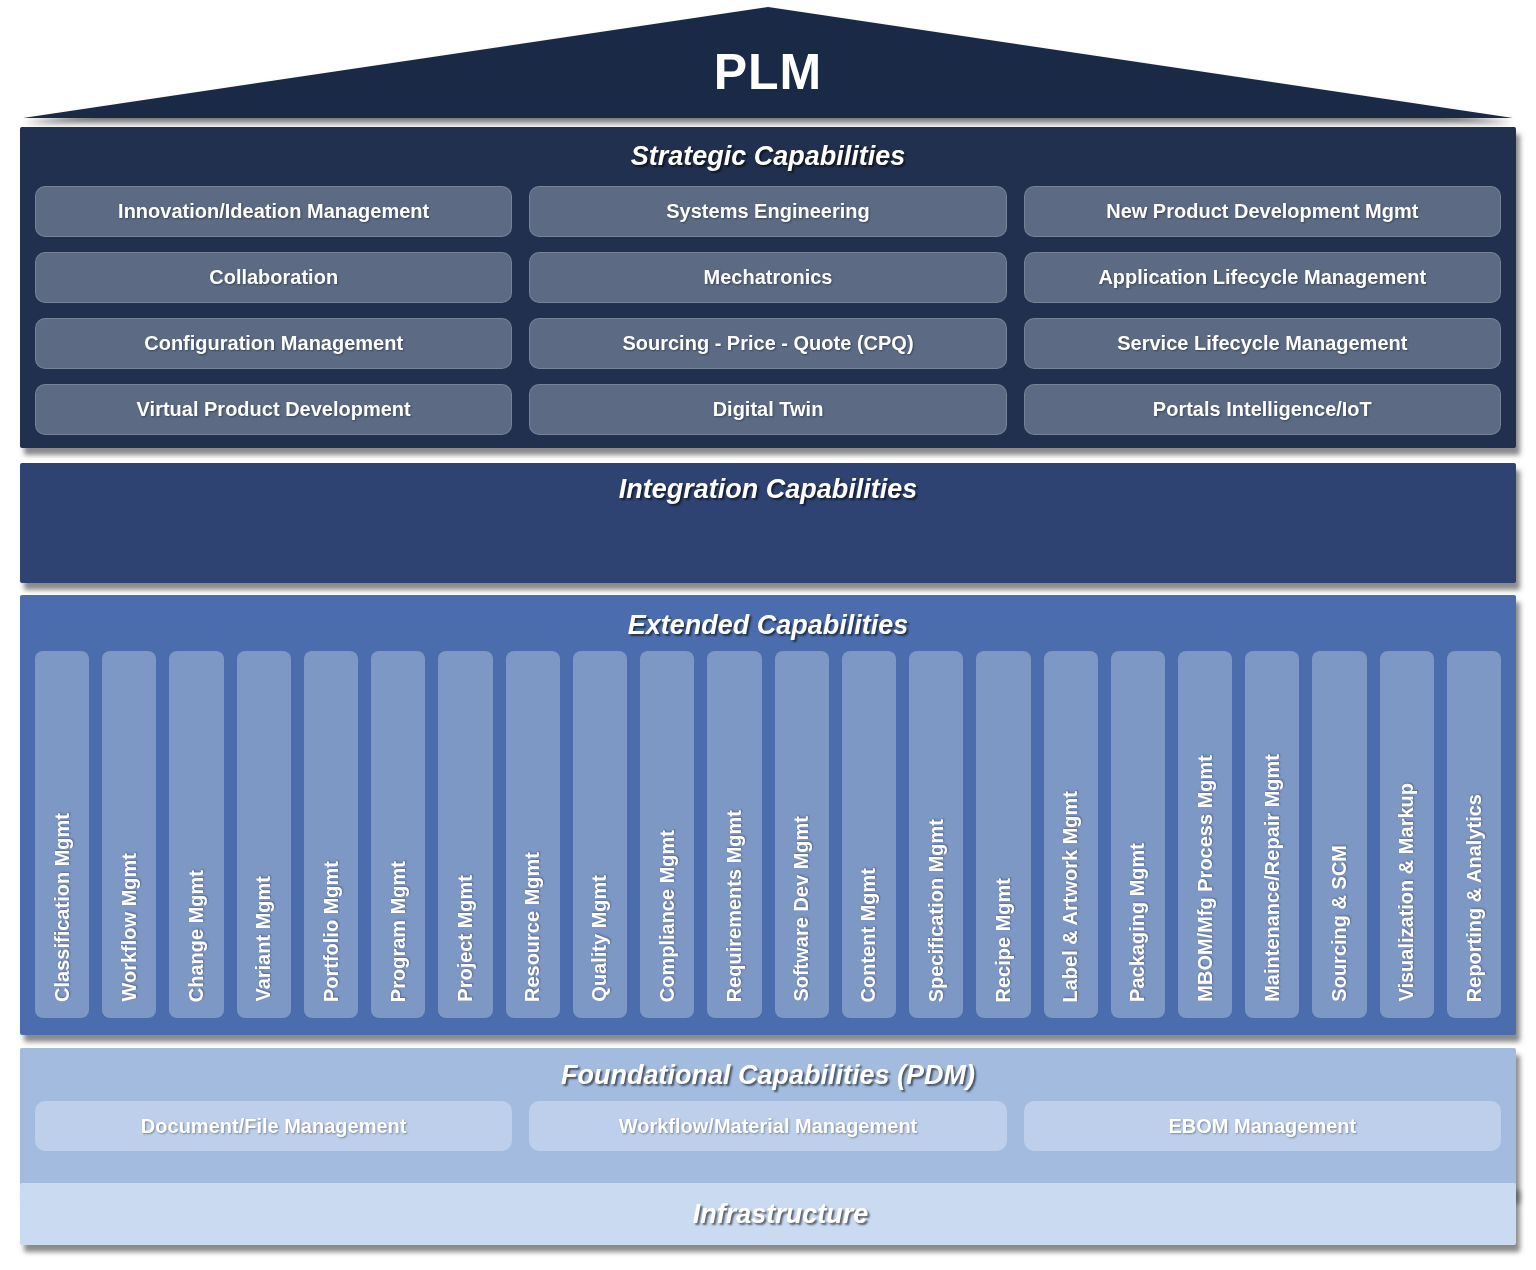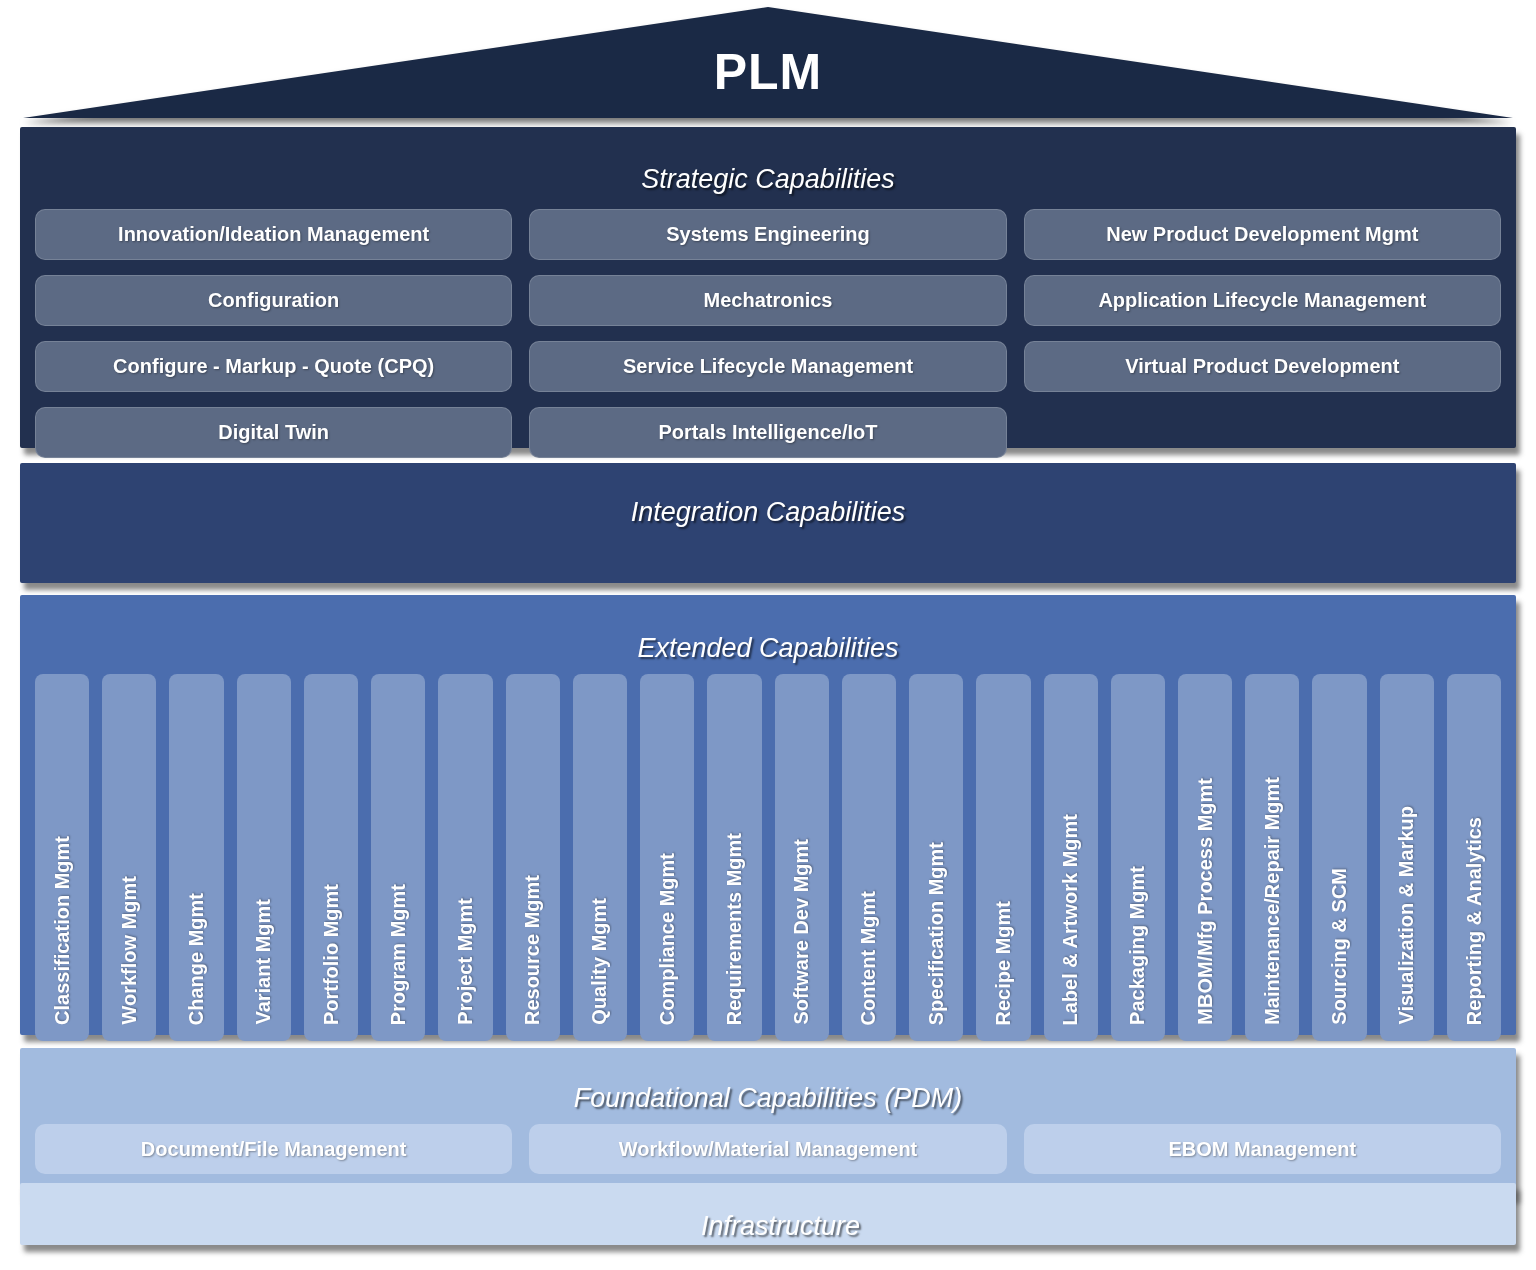--- a/index.html
+++ b/index.html
@@ -30,24 +30,23 @@
 
   
   .sec {
     position: absolute; left: 20px; width: 1496px;
     box-shadow: 4px 7px 5px rgba(75,75,75,0.65);
     border-radius: 2px;
     padding-left: 25px;
   }
   .sec-title {
     text-align: center; color: #fff;
-    font-style: italic; font-weight: normal; font-size: 27px;
+    font-style: italic; font-weight: bold; font-size: 27px;
     line-height: 38px;
     text-shadow: 2px 2px 2px rgba(0,0,0,0.55);
-    margin-top: 23px;
   }
   .grid3 {
     display: grid; grid-template-columns: 1fr 1fr 1fr;
     column-gap: 17px; row-gap: 15px;
   }
   .cap-box {
     height: 51px; border-radius: 10px;
     display: flex; align-items: center; justify-content: center;
     color: #fff; font-size: 20px; font-weight: 700;
     text-shadow: 1px 1px 2px rgba(0,0,0,0.35);
@@ -100,24 +99,25 @@
       <div class="roof-title">PLM</div>
     </div>
   </div>
 
   <div class="sec strategic">
     <div class="sec-title">Strategic Capabilities</div>
     <div class="grid3">
       <div class="cap-box">Innovation/Ideation Management</div>
       <div class="cap-box">Systems Engineering</div>
       <div class="cap-box">New Product Development Mgmt</div>
-      <div class="cap-box">Configuration</div>
+      <div class="cap-box">Collaboration</div>
       <div class="cap-box">Mechatronics</div>
       <div class="cap-box">Application Lifecycle Management</div>
-      <div class="cap-box">Configure - Markup - Quote (CPQ)</div>
+      <div class="cap-box">Configuration Management</div>
+      <div class="cap-box">Sourcing - Price - Quote (CPQ)</div>
       <div class="cap-box">Service Lifecycle Management</div>
       <div class="cap-box">Virtual Product Development</div>
       <div class="cap-box">Digital Twin</div>
       <div class="cap-box">Portals Intelligence/IoT</div>
     </div>
   </div>
 
   <div class="sec integration">
     <div class="sec-title">Integration Capabilities</div>
   </div>

